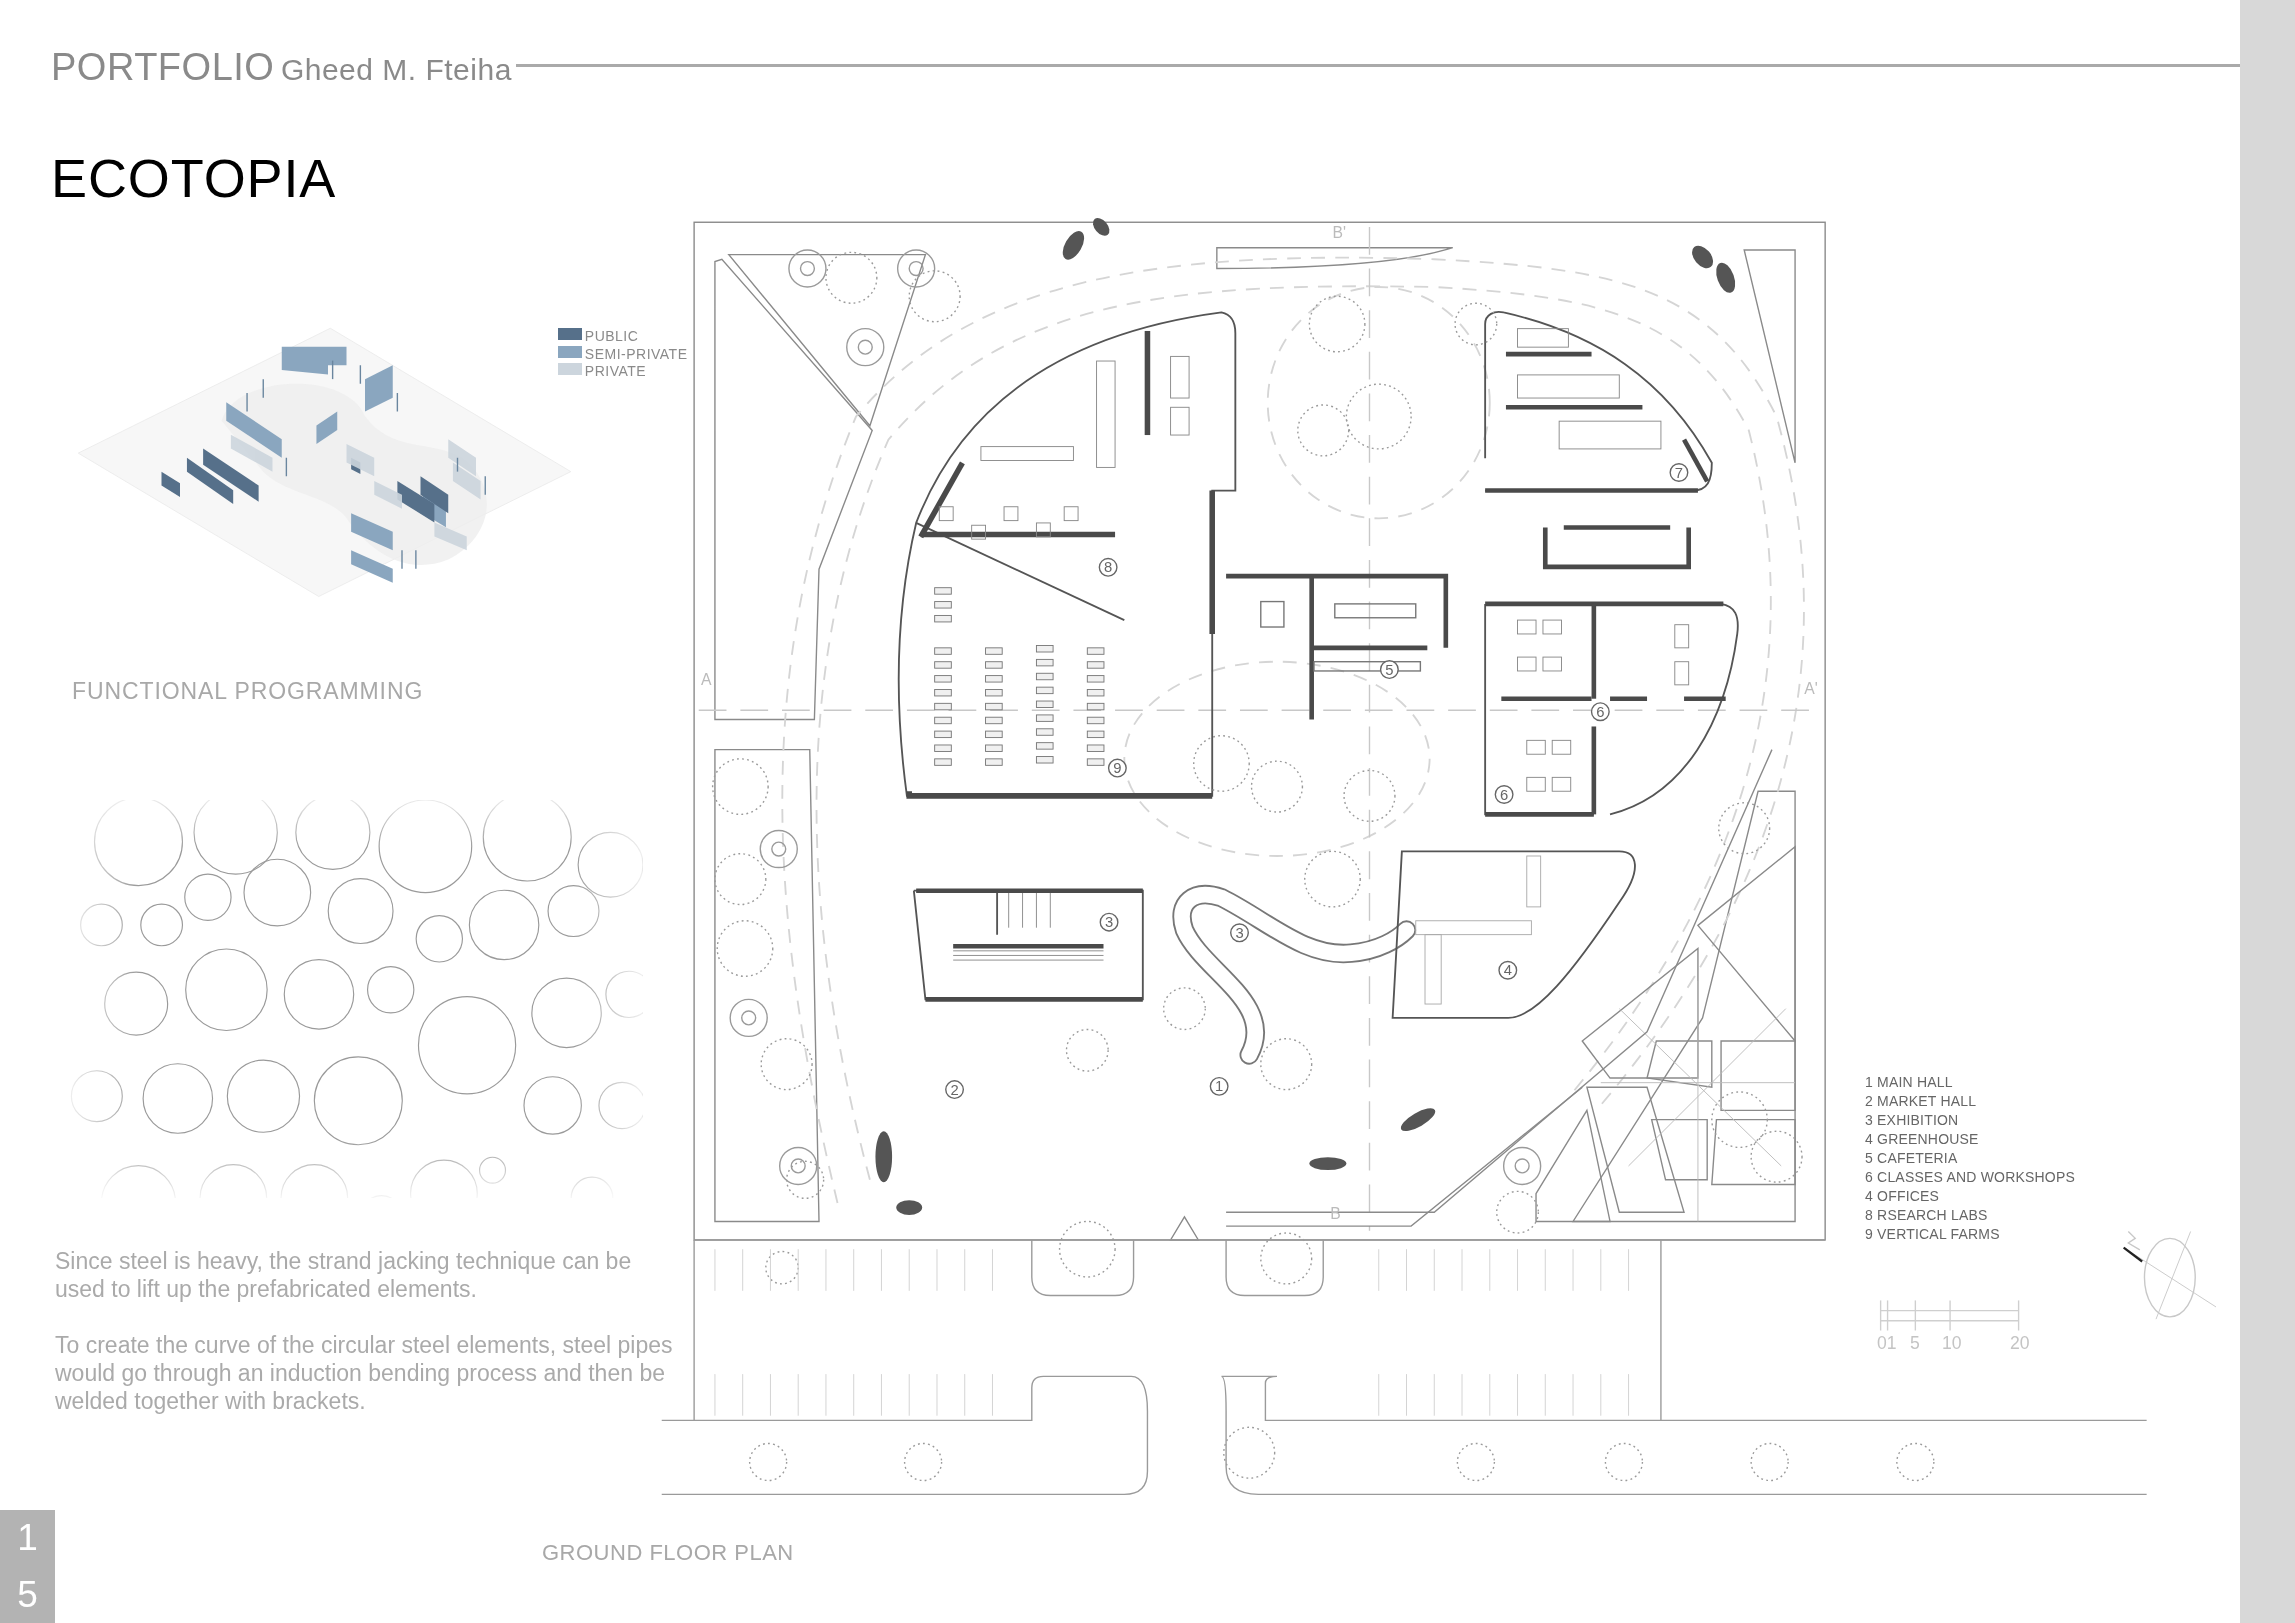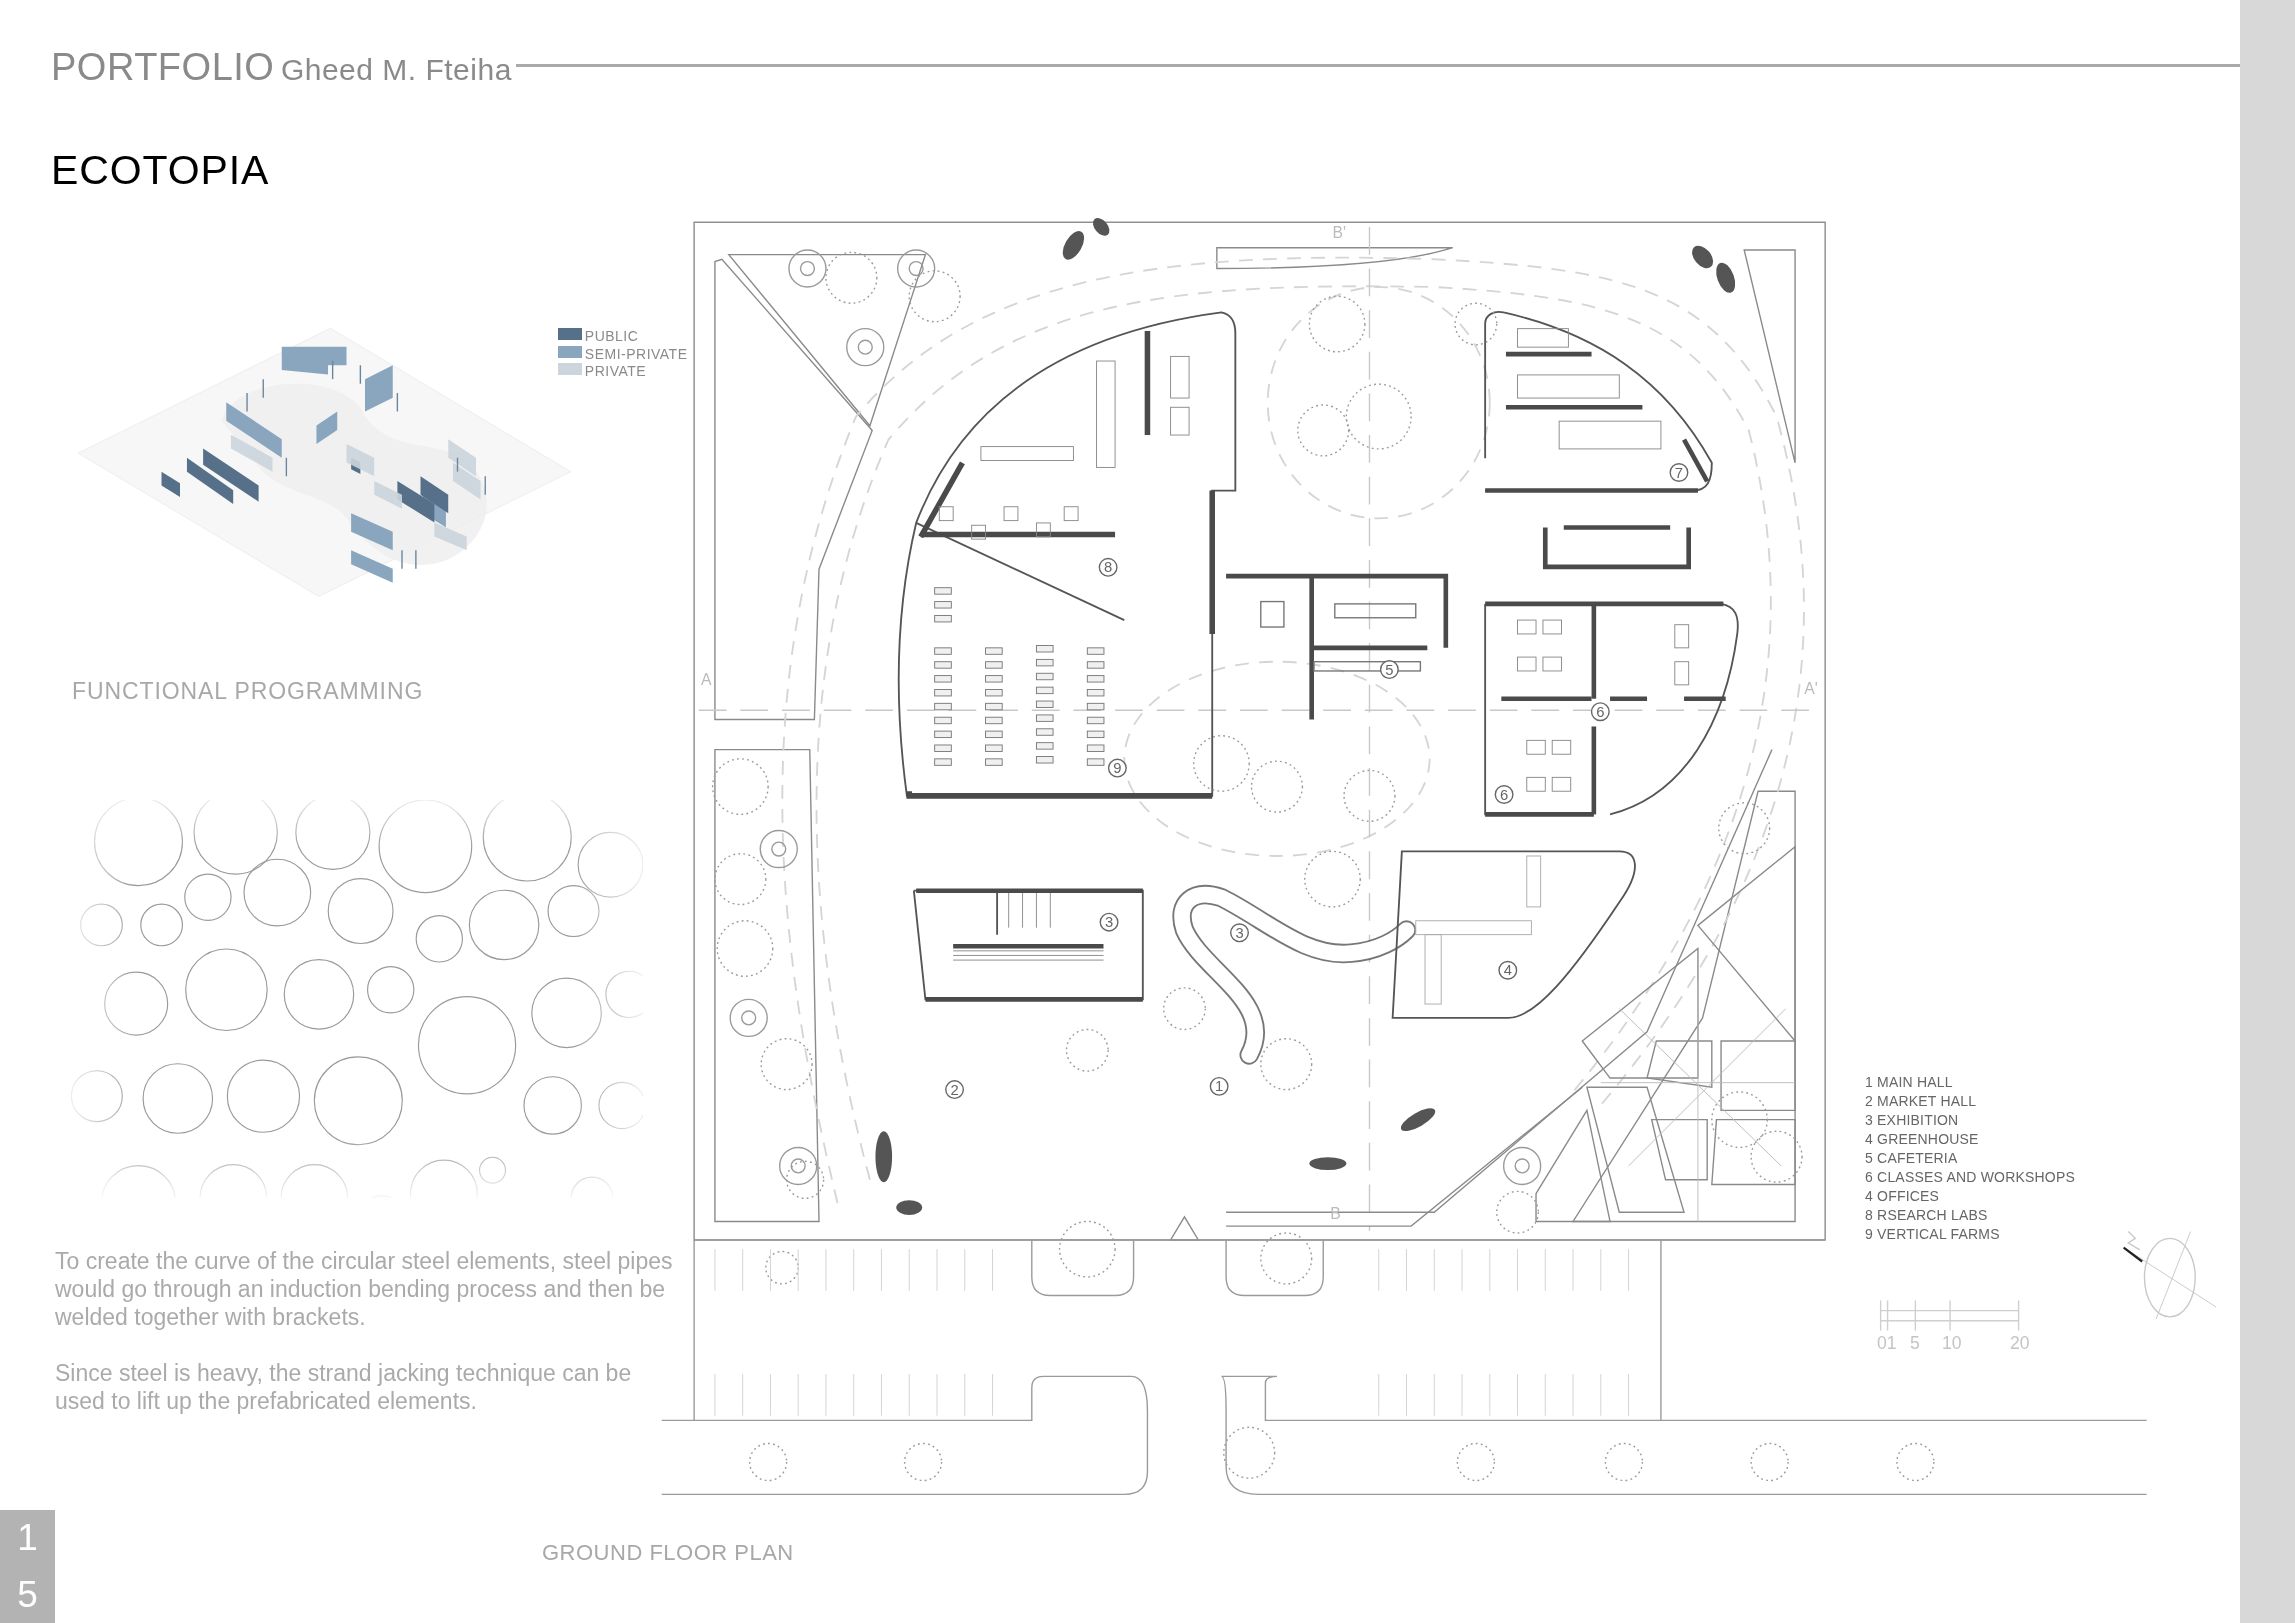--- a/index.html
+++ b/index.html
@@ -4,21 +4,21 @@
 <style>
   html, body { margin:0; padding:0; background:#ffffff; }
   body { width:2295px; height:1623px; position:relative; overflow:hidden;
          font-family:"Liberation Sans", "DejaVu Sans", sans-serif; color:#888; }
   .abs { position:absolute; }
 
   
   #header-portfolio { left:51px; top:46px; font-size:38px; color:#8a8a8a; letter-spacing:0.5px; font-weight:300; white-space:nowrap; }
   #header-portfolio .name { font-size:30px; margin-left:6.5px; }
   #header-rule { left:516px; top:64px; width:1725px; height:2.8px; background:#aaaaaa; }
-  #project-title { left:51px; top:147px; font-size:41px; color:#000; letter-spacing:0.9px; font-weight:400;text-align:center; }
+  #project-title { left:51px; top:147px; font-size:54px; color:#000; letter-spacing:0.9px; font-weight:400;text-align:center; }
 
   
   #side-bar { left:2240px; top:0; width:55px; height:1623px; background:#d8d8d8; }
 
   
   #page-tab { left:0; top:1510px; width:55px; height:113px; background:#b3b3b3; color:#fff;
               font-size:37px; display:flex; flex-direction:column; align-items:center; justify-content:space-around; }
 
   
   #func-legend { left:558px; top:328px; }
@@ -174,22 +174,22 @@
       <circle cx="810" cy="850" r="72"></circle>
       <circle cx="915" cy="800" r="28"></circle>
     <circle cx="1010" cy="1000" r="110"></circle>
       <circle cx="1130" cy="860" r="45"></circle>
   </g>
   <rect x="0" y="0" width="1240" height="860" fill="url(#fadeX)"></rect>
   <rect x="0" y="0" width="1240" height="860" fill="url(#fadeY)"></rect>
 </svg>
 
 <div id="description" class="abs">
+  <p>Since steel is heavy, the strand jacking technique can be used to lift up the prefabricated elements.</p>
   <p>To create the curve of the circular steel elements, steel pipes would go through an induction bending process and then be welded together with brackets.</p>
-  <p>Since steel is heavy, the strand jacking technique can be used to lift up the prefabricated elements.</p>
 </div>
 
 <svg id="site-plan" class="abs" viewBox="1420 460 3240 2780">
   <g fill="none" stroke="#8a8a8a" stroke-width="3">
 
     <rect x="1500" y="480" width="2445" height="2200"></rect>
 
     <polygon points="1545,565 1545,1555 1760,1555 1770,1230 1885,930 1560,560"></polygon>
     <polygon points="1575,550 2000,550 1880,920"></polygon>
     <polygon points="1545,1620 1750,1620 1770,2640 1545,2640"></polygon>

